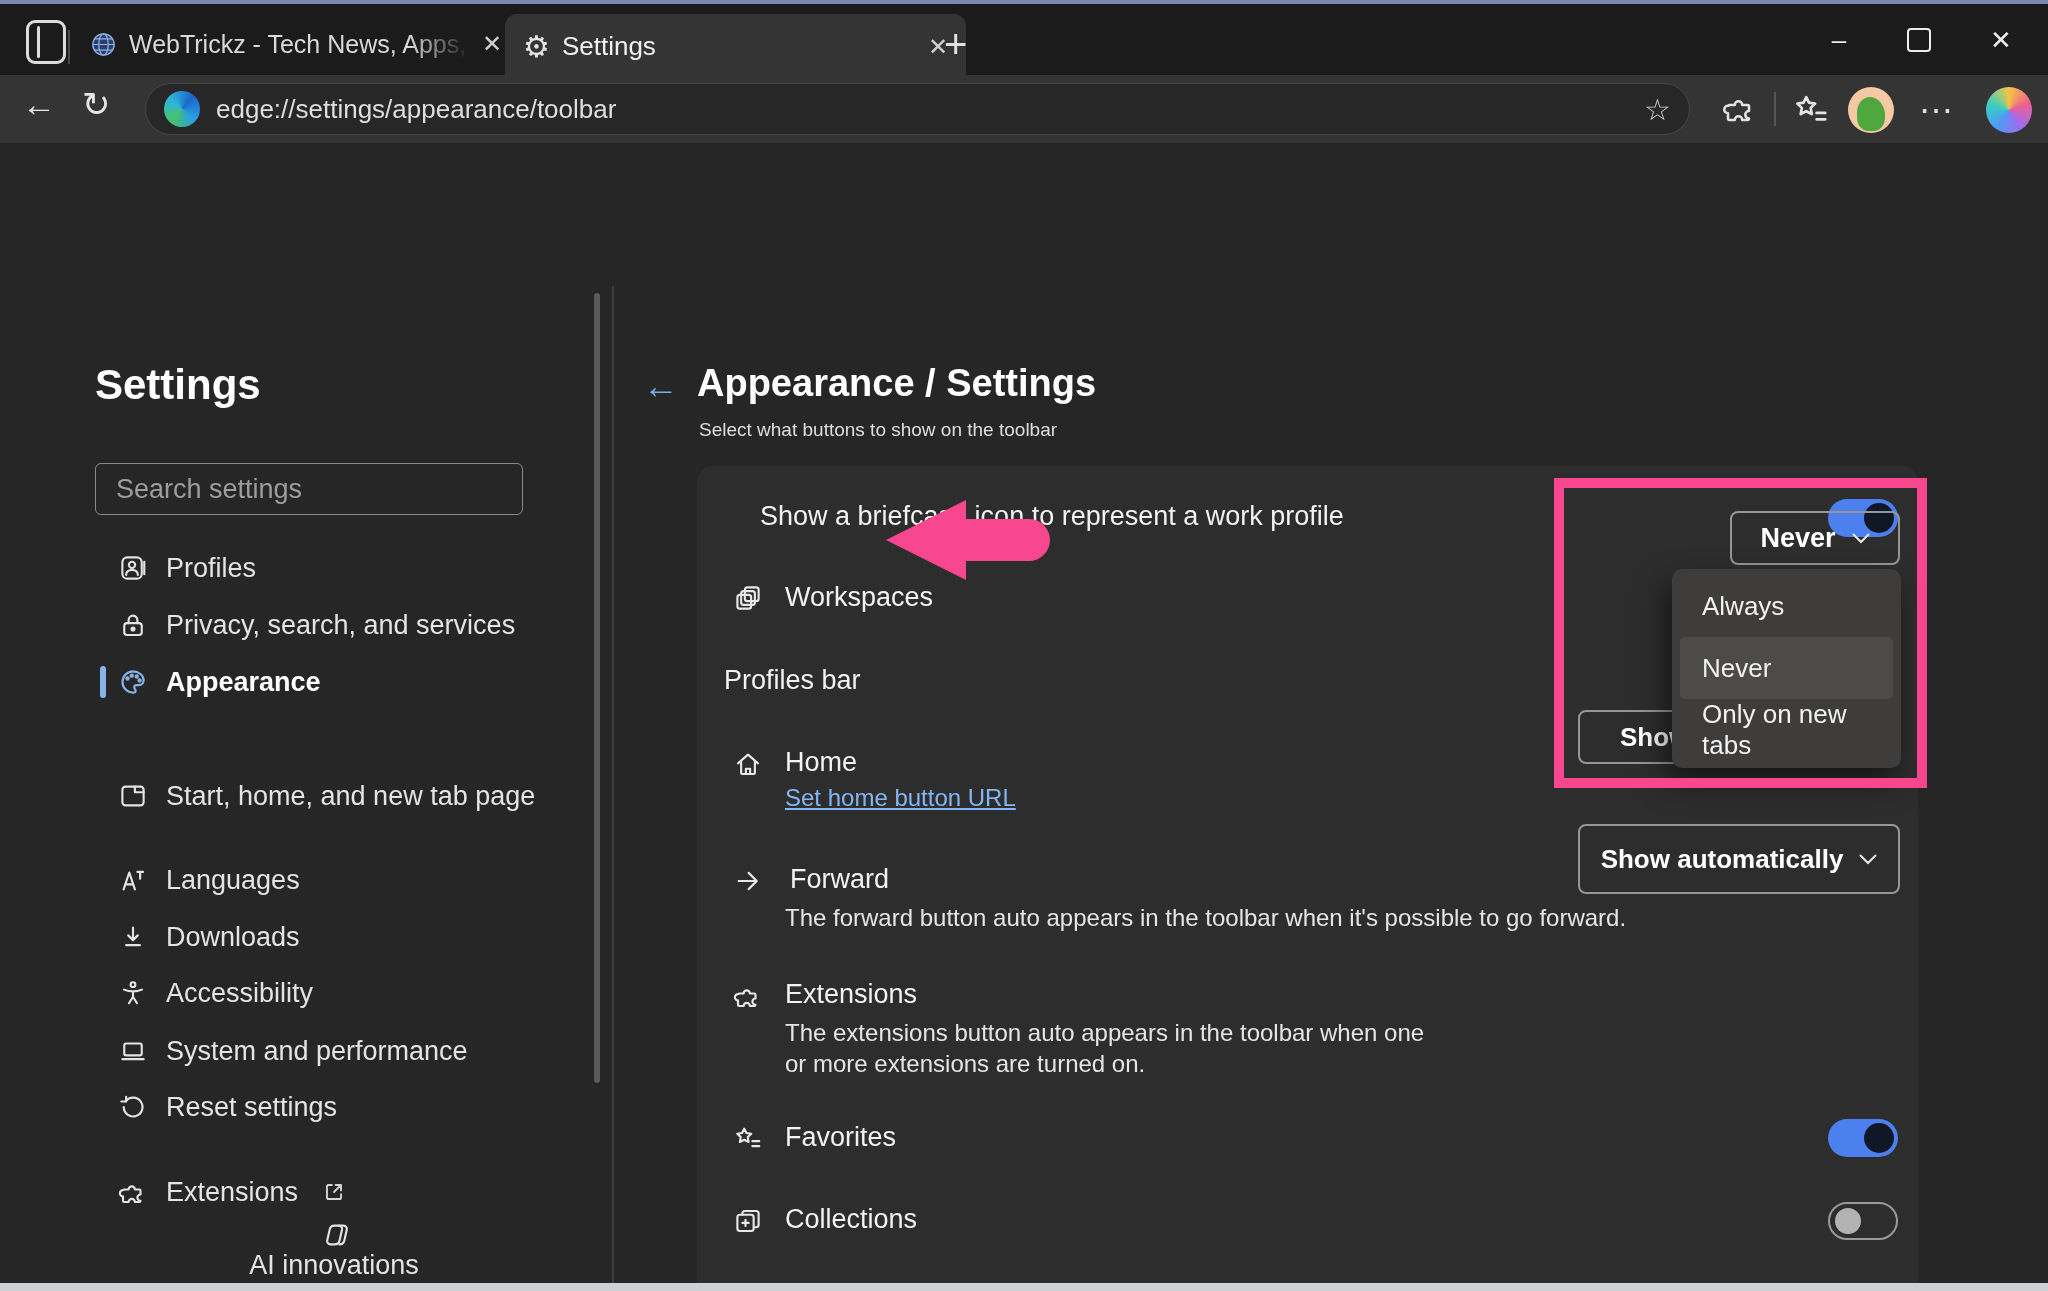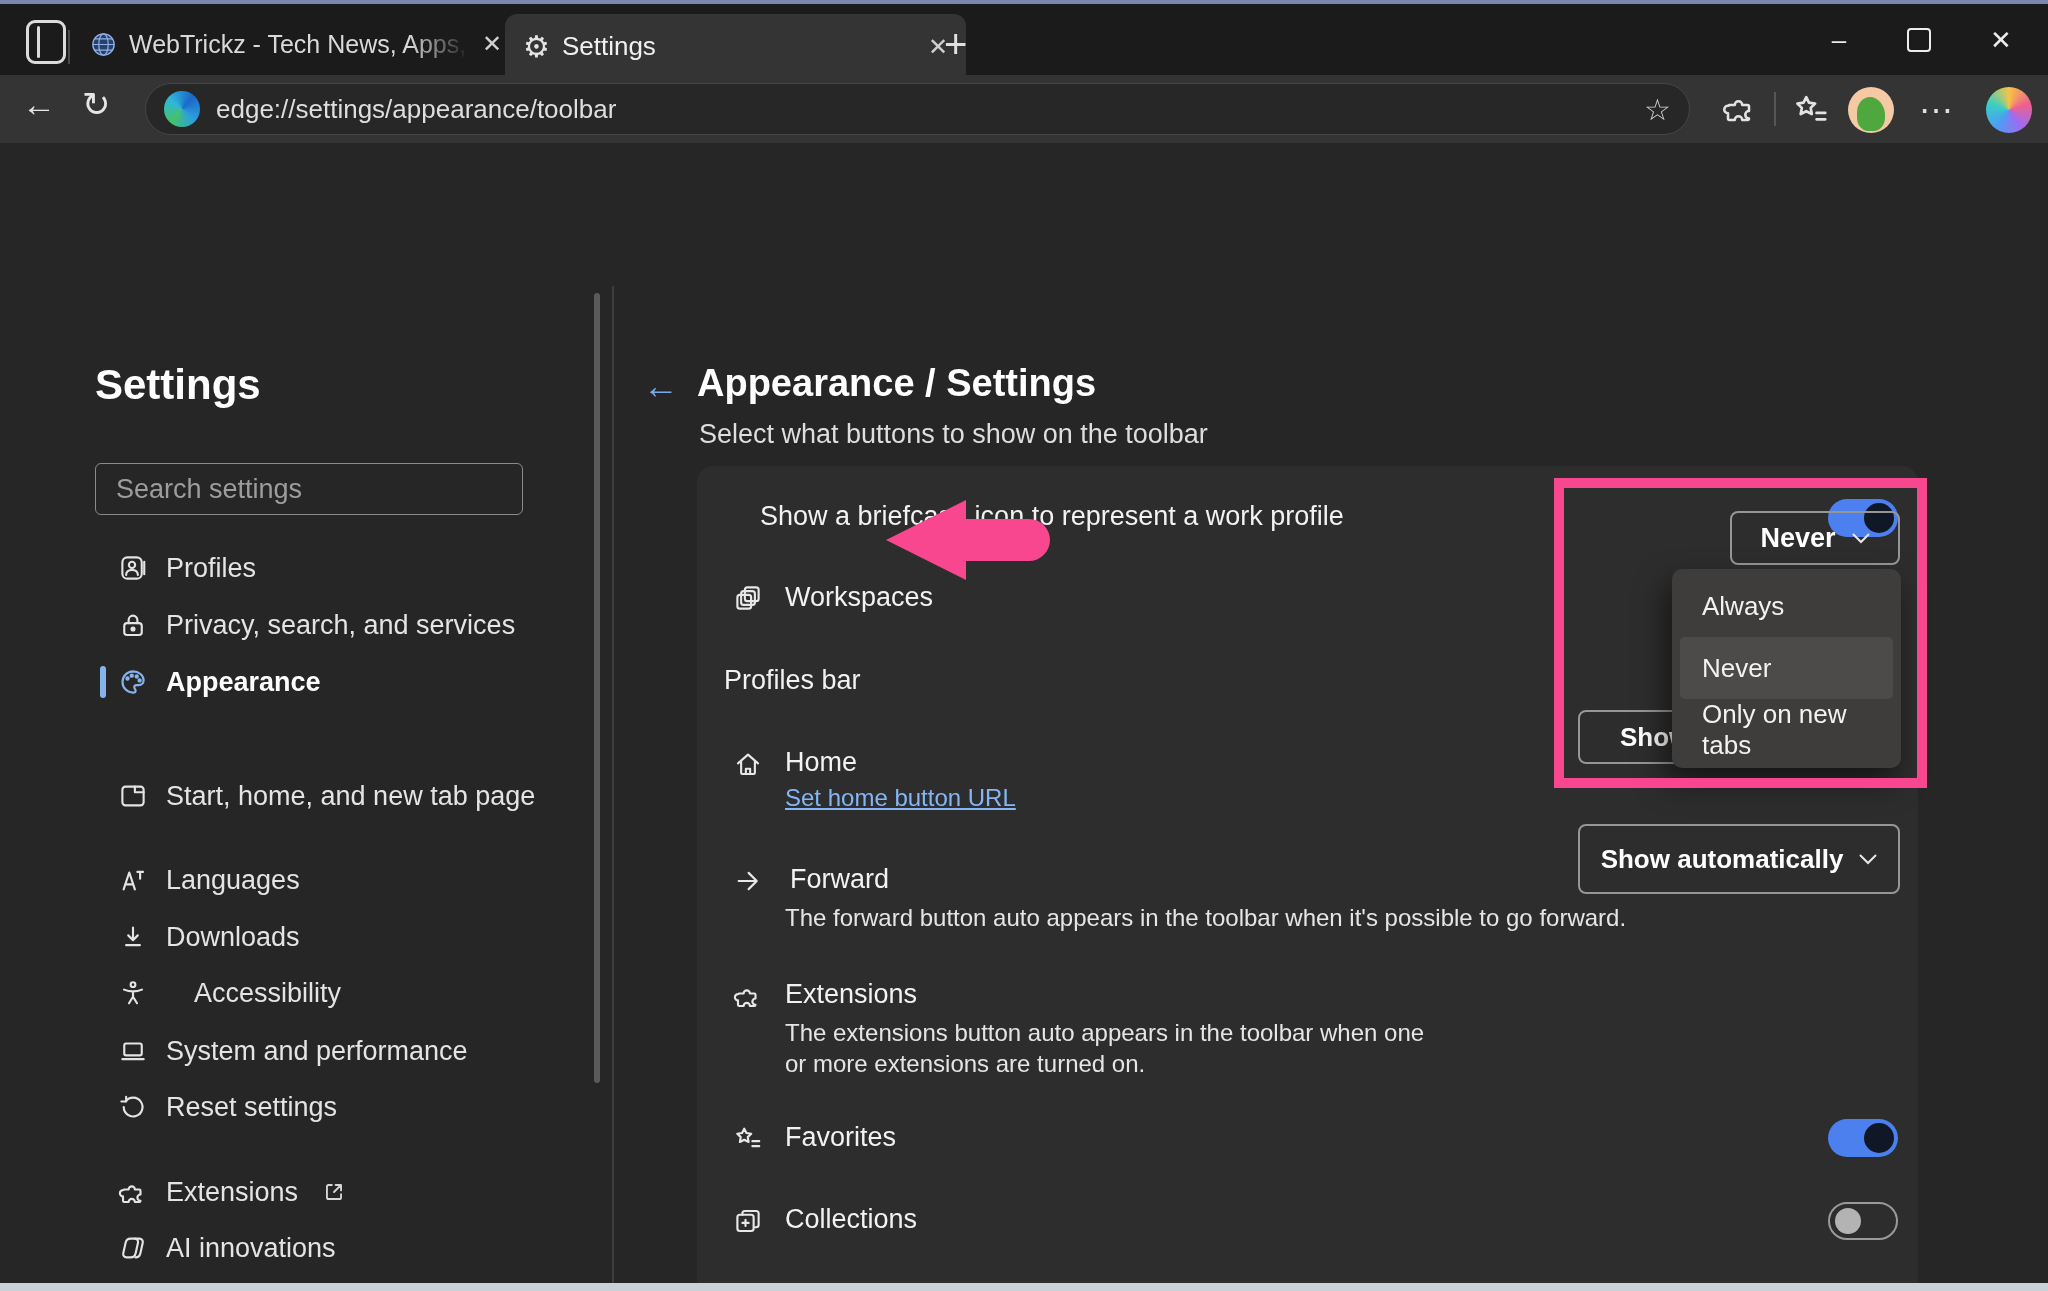--- a/index.html
+++ b/index.html
@@ -48,21 +48,21 @@
   .sb-search::placeholder{color:#9d9d9d;}
   .sb-item{position:absolute;left:95px;width:478px;height:56px;display:flex;align-items:center;color:#e4e4e4;font-size:27px;}
   .sb-item .ic{margin-left:23px;margin-right:18px;flex:0 0 auto;}
   .sb-item.sel{color:#fff;font-weight:700;}
   .sb-item.sel .ic{color:#85b3ea;}
   .selbar{position:absolute;left:100px;top:523px;width:6px;height:32px;border-radius:3px;background:#85b3ea;}
   .extlink{margin-left:auto;margin-right:60px;color:#d8d8d8;}
   
   .backarrow{position:absolute;left:643px;top:222px;font-size:36px;color:#79aae8;}
   .pg-h1{position:absolute;left:697px;top:219px;font-size:38px;font-weight:700;color:#fff;}
-  .pg-sub{position:absolute;left:699px;top:276px;font-size:27px;color:#dedede;}
+  .pg-sub{position:absolute;left:699px;top:276px;font-size:19px;color:#dedede;}
   .card{position:absolute;left:697px;top:323px;width:1221px;height:968px;background:#2d2d2d;border-radius:16px;}
   .rowlbl{position:absolute;font-size:27px;color:#f2f2f2;white-space:nowrap;}
   .rowic{position:absolute;color:#e8e8e8;}
   .rowdesc{position:absolute;font-size:24px;color:#e5e5e5;line-height:31px;}
   .rowlink{position:absolute;font-size:24px;color:#84b6f5;text-decoration:underline;}
   
   .tgl{position:absolute;width:70px;height:38px;border-radius:19px;box-sizing:border-box;}
   .tgl.on{background:#4b80ee;}
   .tgl.on:after{content:"";position:absolute;right:4px;top:4px;width:30px;height:30px;border-radius:50%;background:#101726;}
   .tgl.off{border:2px solid #9a9a9a;}
@@ -191,21 +191,21 @@
           <path d="M15.5 5.5H20M17.7 5.5V11"></path>
         </svg>
       <span>Languages</span>
     </div>
     <div class="sb-item" style="top:766px;">
       <svg class="ic" viewBox="0 0 24 24">
           <path d="M12 4.5V14M8.2 10.7 12 14.5l3.8-3.8M6.5 18.5h11"></path>
         </svg>
       <span>Downloads</span>
     </div>
-    <div class="sb-item" style="top:822px;gap:28px;">
+    <div class="sb-item" style="top:822px;">
       <svg class="ic" viewBox="0 0 24 24">
           <circle cx="12" cy="5.3" r="1.9"></circle>
           <path d="M4.8 9.3c4.8 1.9 9.6 1.9 14.4 0M12 11.2V15M8.8 20.2 12 15l3.2 5.2"></path>
         </svg>
       <span>Accessibility</span>
     </div>
     <div class="sb-item" style="top:880px;">
       <svg class="ic" viewBox="0 0 24 24">
           <rect x="5" y="6" width="14" height="9.5" rx="1.5"></rect>
           <path d="M3.5 18.5h17"></path>
@@ -222,21 +222,21 @@
     <div class="sb-item" style="top:1021px;">
       <svg class="ic" viewBox="0 0 24 24">
           <path d="M5 10h3.5a2.5 2.5 0 1 1 5 0H17a1 1 0 0 1 1 1v3a2.5 2.5 0 1 0 0 5 1 1 0 0 1-1 1h-3.5a2.5 2.5 0 1 0-5 0H5a1 1 0 0 1-1-1v-3.5a2.5 2.5 0 1 1 0-5z"></path>
         </svg>
       <span>Extensions</span>
       <svg class="ic small extlink" viewBox="0 0 24 24">
           <path d="M10 5.5H7A1.5 1.5 0 0 0 5.5 7v10A1.5 1.5 0 0 0 7 18.5h10a1.5 1.5 0 0 0 1.5-1.5v-3"></path>
           <path d="M13.5 5.5h5v5M18.3 5.7 12 12"></path>
         </svg>
     </div>
-    <div class="sb-item" style="top:1077px;">
+    <div class="sb-item" style="top:1077px;flex-direction:column;">
       <svg class="ic" viewBox="0 0 24 24">
           <path d="M10 4.5h3.4c1.8 0 3 1.5 2.6 3.3l-1.9 8.4c-.4 1.9-2 3.3-3.9 3.3H6.8c-1.8 0-3-1.5-2.6-3.3l1.9-8.4c.4-1.9 2-3.3 3.9-3.3z"></path>
           <path d="M13.7 4.5h3.5c1.8 0 3 1.5 2.6 3.3l-1.9 8.4c-.4 1.9-2 3.3-3.9 3.3"></path>
         </svg>
       <span>AI innovations</span>
     </div>
     <div class="sb-item" style="top:1134px;">
       <svg class="ic" viewBox="0 0 24 24">
           <path d="M20.5 12a8.5 8.5 0 1 0-3.2 6.6c-4.8 1.1-8.5-1.2-8.5-4.4 0-2.1 1.9-3.7 4.8-3.7h6.9z" fill="#e8e8e8" stroke="none"></path>
         </svg>

